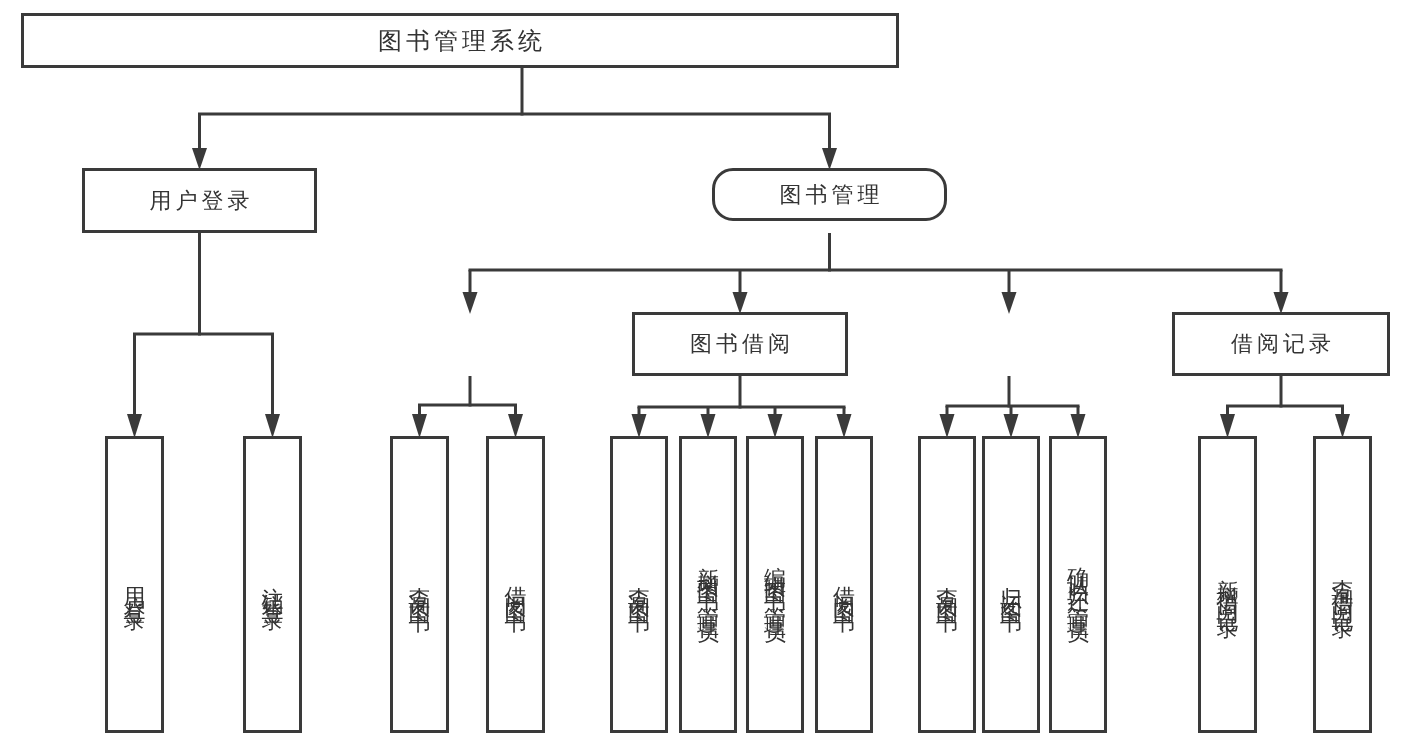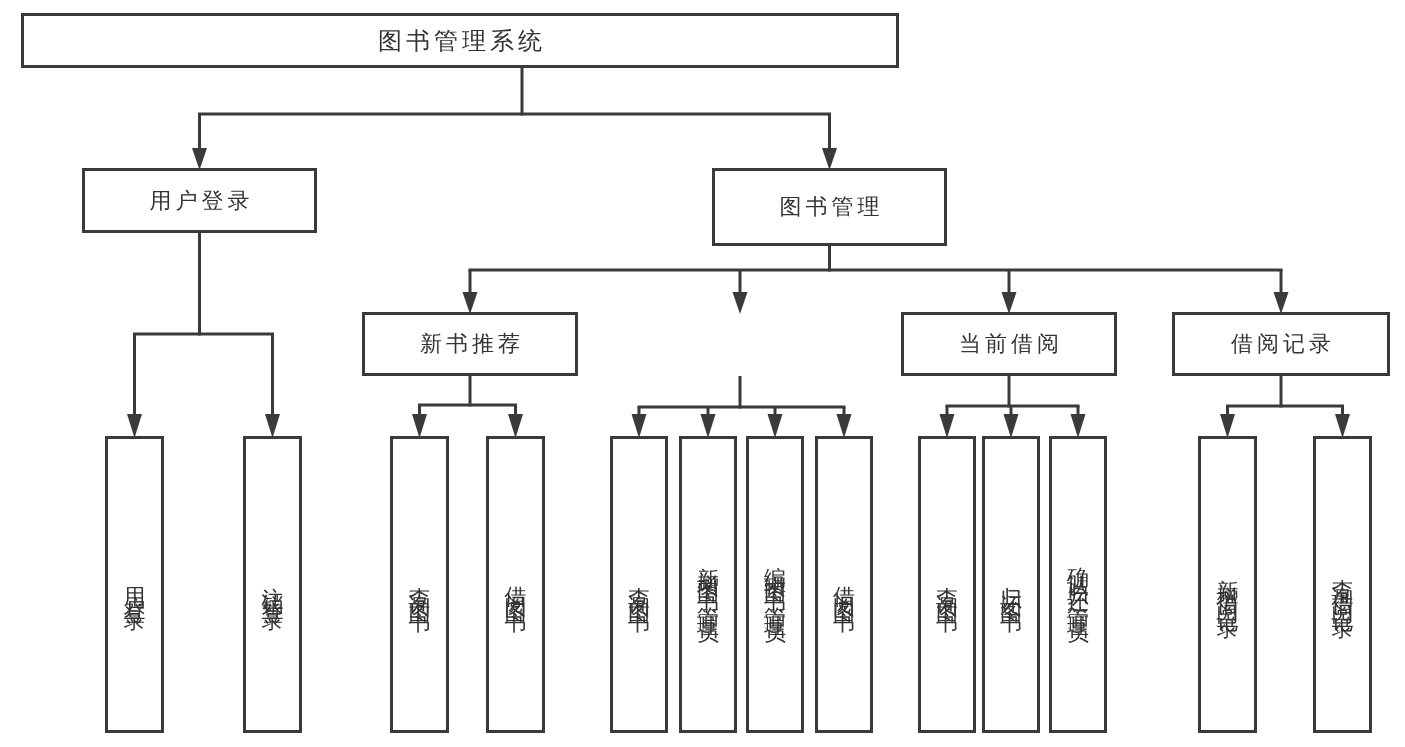--- a/index.html
+++ b/index.html
@@ -149,29 +149,26 @@
     </g>
   </svg>
 
   <div class="hbox root" style="left:21px; top:13px; width:878px; height:55px;">
     <span>图书管理系统</span>
   </div>
 
   <div class="hbox" style="left:82px; top:168px; width:235px; height:65px;">
     <span>用户登录</span>
   </div>
-  <div class="hbox" style="left:712px; top:168px; width:235px; height:78px;">
+  <div class="hbox" style="left:712px; top:168px; width:235px; height:53px;border-radius:21px;">
     <span>图书管理</span>
   </div>
 
-  <div class="hbox" style="left:362px; top:312px; width:216px; height:64px;">
-    <span>新书推荐</span>
-  </div>
-  <div class="hbox" style="left:901px; top:312px; width:216px; height:64px;">
-    <span>当前借阅</span>
+  <div class="hbox" style="left:632px; top:312px; width:216px; height:64px;">
+    <span>图书借阅</span>
   </div>
   <div class="hbox" style="left:1172px; top:312px; width:218px; height:64px;">
     <span>借阅记录</span>
   </div>
 
   <div class="vbox" style="left:105px;">
     <span class="vtext">用户登录</span>
   </div>
   <div class="vbox" style="left:243px;">
     <span class="vtext">注销登录</span>

